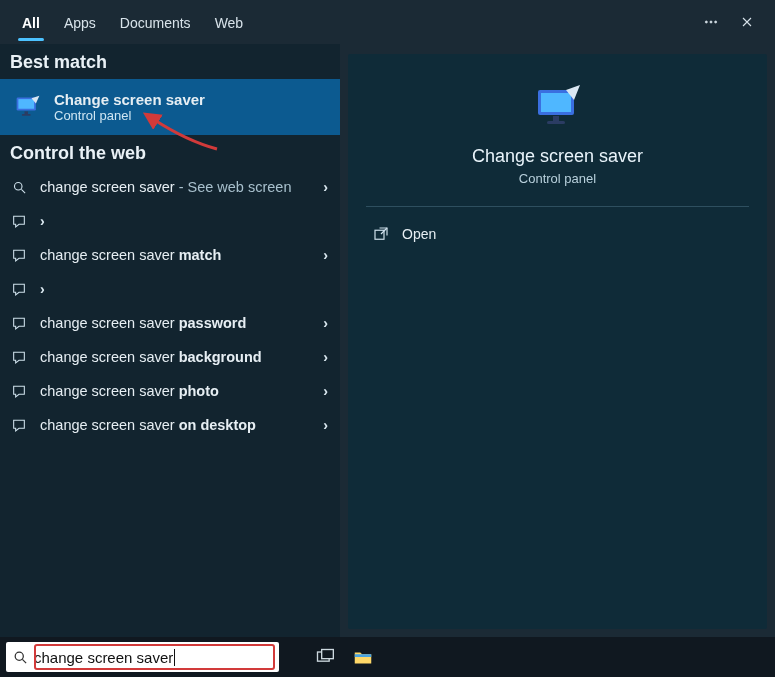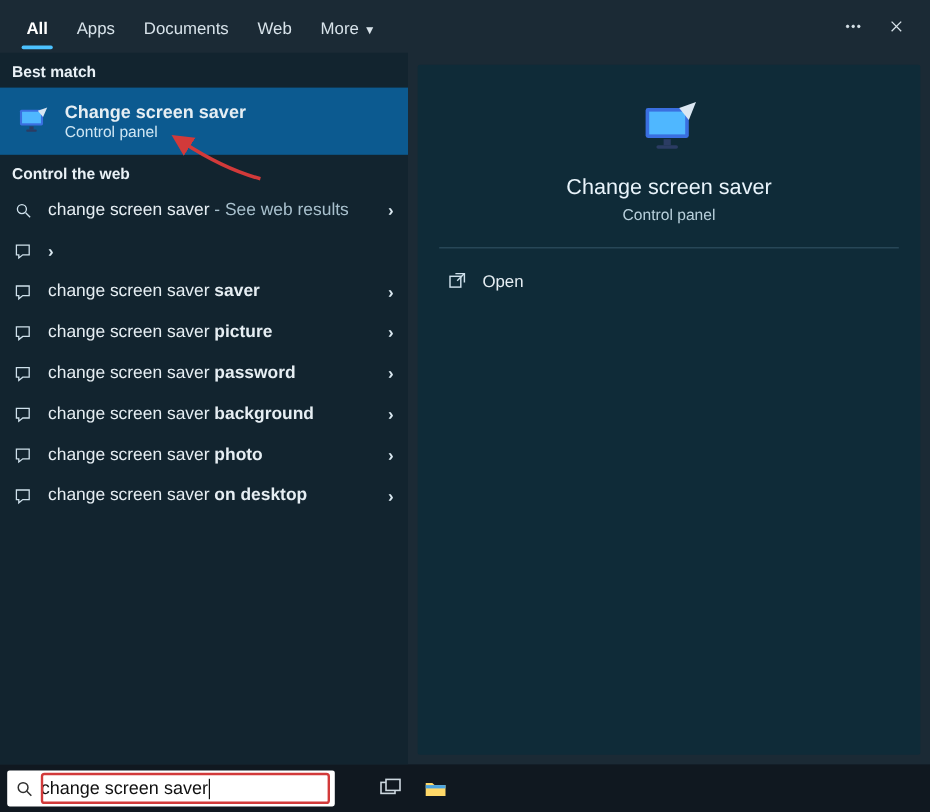--- a/index.html
+++ b/index.html
@@ -14,21 +14,21 @@
   .tab .chev { margin-left:4px; font-size:10px; }
   .tabs-spacer { flex:1; }
   .top-icon { width:36px; height:36px; display:flex; align-items:center; justify-content:center; color:#d8e3ea; }
   .top-icon svg { width:16px; height:16px; stroke:#d8e3ea; }
 
   
   .main { flex:1; display:flex; position:relative; }
   .left { width:340px; display:flex; flex-direction:column; background:#12242f; }
   .right { flex:1; padding:10px 8px 8px 8px; }
 
-  .section-label { font-size:13px; font-weight:600; padding:8px 10px 6px 10px; color:#e9f1f6; }
+  .section-label { font-size:18px; font-weight:600; padding:8px 10px 6px 10px; color:#e9f1f6; }
 
   .best-match { display:flex; align-items:center; gap:12px; background:#0c5a90; padding:12px 14px; position:relative; }
   .best-icon { width:28px; height:28px; display:flex; align-items:center; justify-content:center; }
   .best-title { font-size:15px; font-weight:600; }
   .best-sub { font-size:13px; color:#cfe6f3; }
 
   .arrow-annot { position:absolute; left:147px; top:115px; pointer-events:none; }
   .arrow-annot svg { overflow:visible; }
 
   .result-list { display:flex; flex-direction:column; }
@@ -62,23 +62,20 @@
 </head>
 <body>
 
 <div class="window">
 
   <div class="tabs">
     <div class="tab active">All</div>
     <div class="tab">Apps</div>
     <div class="tab">Documents</div>
     <div class="tab">Web</div>
-    <div class="tab">
-      <span>More</span><span class="chev">▼</span>
-    </div>
     <div class="tabs-spacer"></div>
     <div class="top-icon">
       <svg viewBox="0 0 24 24" fill="none">
           <circle cx="5" cy="12" r="1.6" fill="#d8e3ea"></circle>
           <circle cx="12" cy="12" r="1.6" fill="#d8e3ea"></circle>
           <circle cx="19" cy="12" r="1.6" fill="#d8e3ea"></circle>
         </svg>
     </div>
     <div class="top-icon">
       <svg viewBox="0 0 24 24">
@@ -111,47 +108,46 @@
       <div class="section-label">Control the web</div>
 
       <div class="result-list" id="result-list">
           <div class="result">
             <span class="ic">
               <svg width="15" height="15" viewBox="0 0 24 24" fill="none">
                 <circle cx="10" cy="10" r="6" stroke="#cfe1ec" stroke-width="1.8"></circle>
                 <path d="M15 15 L21 21" stroke="#cfe1ec" stroke-width="1.8"></path>
               </svg>
             </span>
-            <span class="txt"><span>change screen saver</span><span class="bold"></span><span class="dim"> - See web results</span></span>
-            <span class="chev">›</span>
-          </div>
-          <div class="result">
-            <span class="ic">
-              <svg width="16" height="16" viewBox="0 0 24 24" fill="none">
-                <path d="M4 5 H20 V17 H12 L7 21 V17 H4 Z" stroke="#cfe1ec" stroke-width="1.6" fill="none"></path>
-              </svg>
-            </span>
-            <span class="chev">›</span>
-          </div>
-          <div class="result">
-            <span class="ic">
-              <svg width="16" height="16" viewBox="0 0 24 24" fill="none">
-                <path d="M4 5 H20 V17 H12 L7 21 V17 H4 Z" stroke="#cfe1ec" stroke-width="1.6" fill="none"></path>
-              </svg>
-            </span>
-            <span class="txt"><span>change screen saver </span><span class="bold">saver</span><span class="dim"></span></span>
-            <span class="chev">›</span>
-          </div>
-          <div class="result">
-            <span class="ic">
-              <svg width="16" height="16" viewBox="0 0 24 24" fill="none">
-                <path d="M4 5 H20 V17 H12 L7 21 V17 H4 Z" stroke="#cfe1ec" stroke-width="1.6" fill="none"></path>
-              </svg>
-            </span>
-            <span class="txt"><span>change screen saver </span><span class="bold">picture</span><span class="dim"></span></span>
+            <span class="txt"><span>change screen saver</span><span class="bold"></span><span class="dim"> - See web screen</span></span>
+            <span class="chev">›</span>
+          </div>
+          <div class="result">
+            <span class="ic">
+              <svg width="16" height="16" viewBox="0 0 24 24" fill="none">
+                <path d="M4 5 H20 V17 H12 L7 21 V17 H4 Z" stroke="#cfe1ec" stroke-width="1.6" fill="none"></path>
+              </svg>
+            </span>
+            <span class="chev">›</span>
+          </div>
+          <div class="result">
+            <span class="ic">
+              <svg width="16" height="16" viewBox="0 0 24 24" fill="none">
+                <path d="M4 5 H20 V17 H12 L7 21 V17 H4 Z" stroke="#cfe1ec" stroke-width="1.6" fill="none"></path>
+              </svg>
+            </span>
+            <span class="txt"><span>change screen saver </span><span class="bold">match</span><span class="dim"></span></span>
+            <span class="chev">›</span>
+          </div>
+          <div class="result">
+            <span class="ic">
+              <svg width="16" height="16" viewBox="0 0 24 24" fill="none">
+                <path d="M4 5 H20 V17 H12 L7 21 V17 H4 Z" stroke="#cfe1ec" stroke-width="1.6" fill="none"></path>
+              </svg>
+            </span>
             <span class="chev">›</span>
           </div>
           <div class="result">
             <span class="ic">
               <svg width="16" height="16" viewBox="0 0 24 24" fill="none">
                 <path d="M4 5 H20 V17 H12 L7 21 V17 H4 Z" stroke="#cfe1ec" stroke-width="1.6" fill="none"></path>
               </svg>
             </span>
             <span class="txt"><span>change screen saver </span><span class="bold">password</span><span class="dim"></span></span>
             <span class="chev">›</span>

